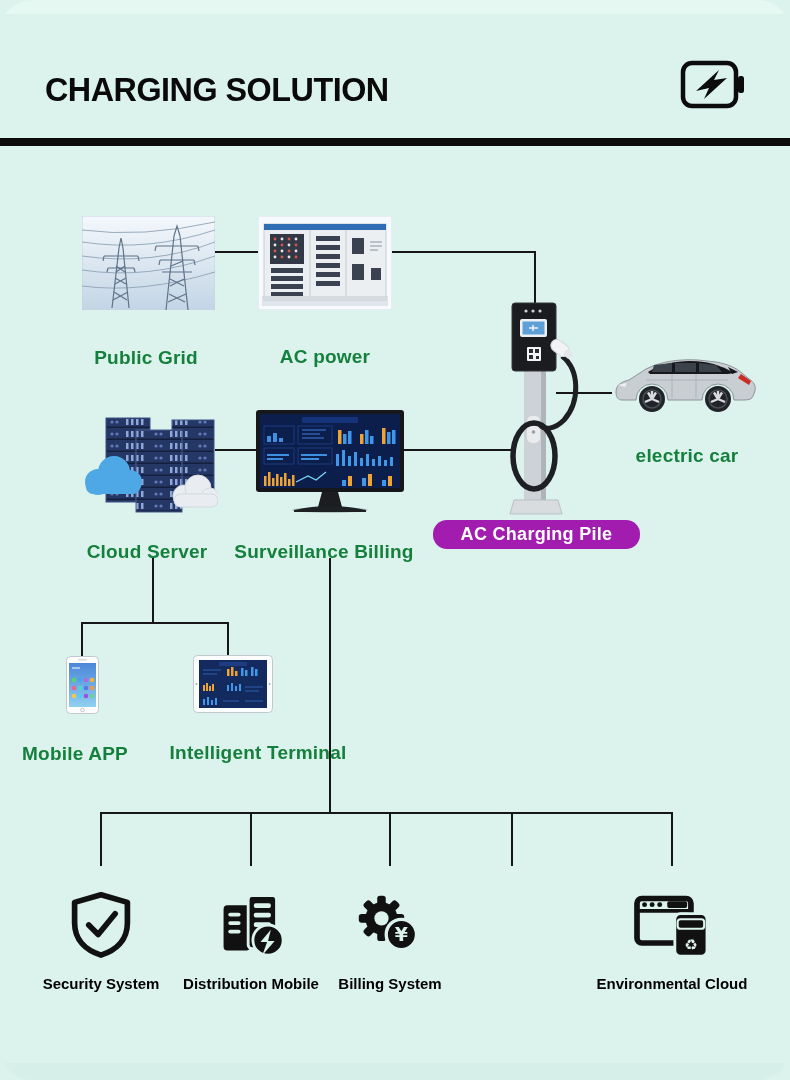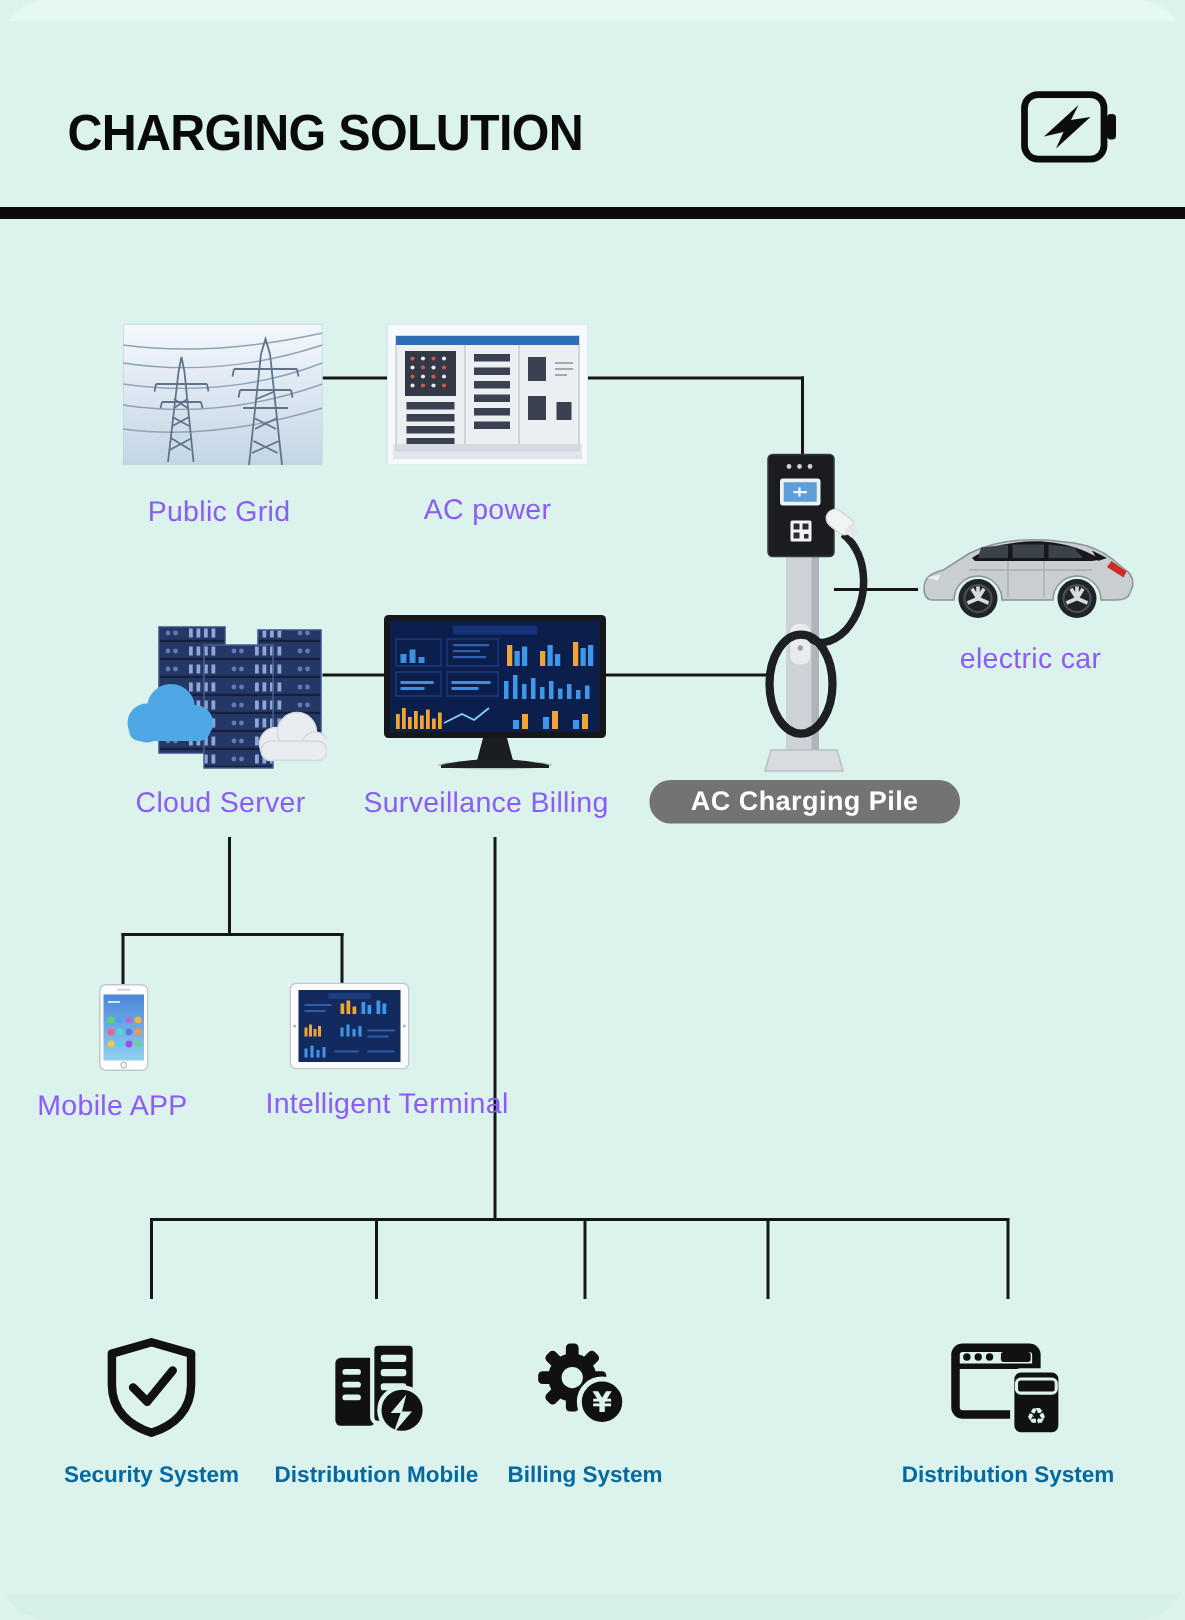--- a/index.html
+++ b/index.html
@@ -6,28 +6,28 @@
   .canvas{position:relative;width:790px;height:1080px;background:#dbf3ec;overflow:hidden;
           font-family:"Liberation Sans","DejaVu Sans",sans-serif;border-radius:32px;}
   .abs{position:absolute;}
   .title{position:absolute;left:45px;top:70px;font-size:34px;font-weight:800;color:#0a0a0a;
          letter-spacing:-0.5px;transform:scaleX(.95);transform-origin:left;white-space:nowrap;}
   .divider{position:absolute;left:0;top:138px;width:790px;height:8px;background:#0b0b0b;}
   .botband{position:absolute;left:0;top:1063px;width:790px;height:17px;background:#d6efe8;}
   .topband{position:absolute;left:0;top:0;width:790px;height:14px;background:#e6f8f2;}
   .ch{position:absolute;height:2px;background:#161616;}
   .cv{position:absolute;width:2px;background:#161616;}
-  .lbl{position:absolute;font-weight:normal;color:#8b5cf6;white-space:nowrap;transform:translateX(-50%);}
+  .lbl{position:absolute;font-weight:bold;color:#15803d;white-space:nowrap;transform:translateX(-50%);margin-top:16px;}
   .lblA{font-size:19px;letter-spacing:.2px;}
   .pill{position:absolute;left:433px;top:520px;width:207px;height:29px;border-radius:14px;
         display:flex;align-items:center;justify-content:center;
         font-size:18px;font-weight:bold;color:#ffffff;letter-spacing:.3px;}
   .sys{position:absolute;top:890px;display:flex;flex-direction:column;align-items:center;}
   .sysicon{height:70px;display:flex;align-items:flex-end;justify-content:center;}
-  .syslbl{margin-top:15px;font-size:15px;font-weight:bold;color:#0369a1;white-space:nowrap;}
+  .syslbl{margin-top:15px;font-size:15px;font-weight:bold;color:#000000;white-space:nowrap;}
 </style>
 </head>
 <body>
 
 <div class="canvas">
 
   <div class="topband"></div>
   <div class="botband"></div>
 
   <div class="title">CHARGING SOLUTION</div>
@@ -343,21 +343,21 @@
   </svg>
 
   <div class="lbl lblA" style="left:146px;top:331px;">Public Grid</div>
   <div class="lbl lblA" style="left:325px;top:330px;">AC power</div>
   <div class="lbl lblA" style="left:147px;top:525px;">Cloud Server</div>
   <div class="lbl lblA" style="left:324px;top:525px;">Surveillance Billing</div>
   <div class="lbl lblA" style="left:687px;top:429px;">electric car</div>
   <div class="lbl lblA" style="left:75px;top:727px;">Mobile APP</div>
   <div class="lbl lblA" style="left:236px;top:726px;padding-left:44px;">Intelligent Terminal</div>
 
-  <div class="pill" style="background:#737373;">
+  <div class="pill" style="background:#a21caf;">
     <span>AC Charging Pile</span>
   </div>
 
   <div class="sys" style="left:21px;width:160px;">
     <div class="sysicon">
       <svg width="66" height="70" viewBox="0 0 70 74">
         <path d="M35 5 L63 13 V35 C63 53 51 64 35 69 C19 64 7 53 7 35 V13 Z" fill="none" stroke="#111" stroke-width="6" stroke-linejoin="round"></path>
         <path d="M22 37 L32 47 L50 25" fill="none" stroke="#111" stroke-width="6" stroke-linecap="round" stroke-linejoin="round"></path>
       </svg>
     </div>
@@ -414,16 +414,16 @@
             <circle cx="13" cy="15.5" r="2.6"></circle>
             <circle cx="21" cy="15.5" r="2.6"></circle>
             <circle cx="29" cy="15.5" r="2.6"></circle>
           </g>
         <rect x="37" y="12" width="21" height="7" rx="2" fill="#111"></rect>
         <rect x="45" y="25" width="34" height="45" rx="6" fill="#111" stroke="#dbf3ec" stroke-width="3"></rect>
         <rect x="48" y="31" width="28" height="10" rx="3" fill="#111" stroke="#dbf3ec" stroke-width="2.2"></rect>
         <text x="62" y="63" font-size="16" fill="#dbf3ec" text-anchor="middle" font-family="DejaVu Sans, sans-serif">♻</text>
       </svg>
     </div>
-    <div class="syslbl">Distribution System</div>
+    <div class="syslbl">Environmental Cloud</div>
   </div>
 
 </div>
 
 </body></html>

